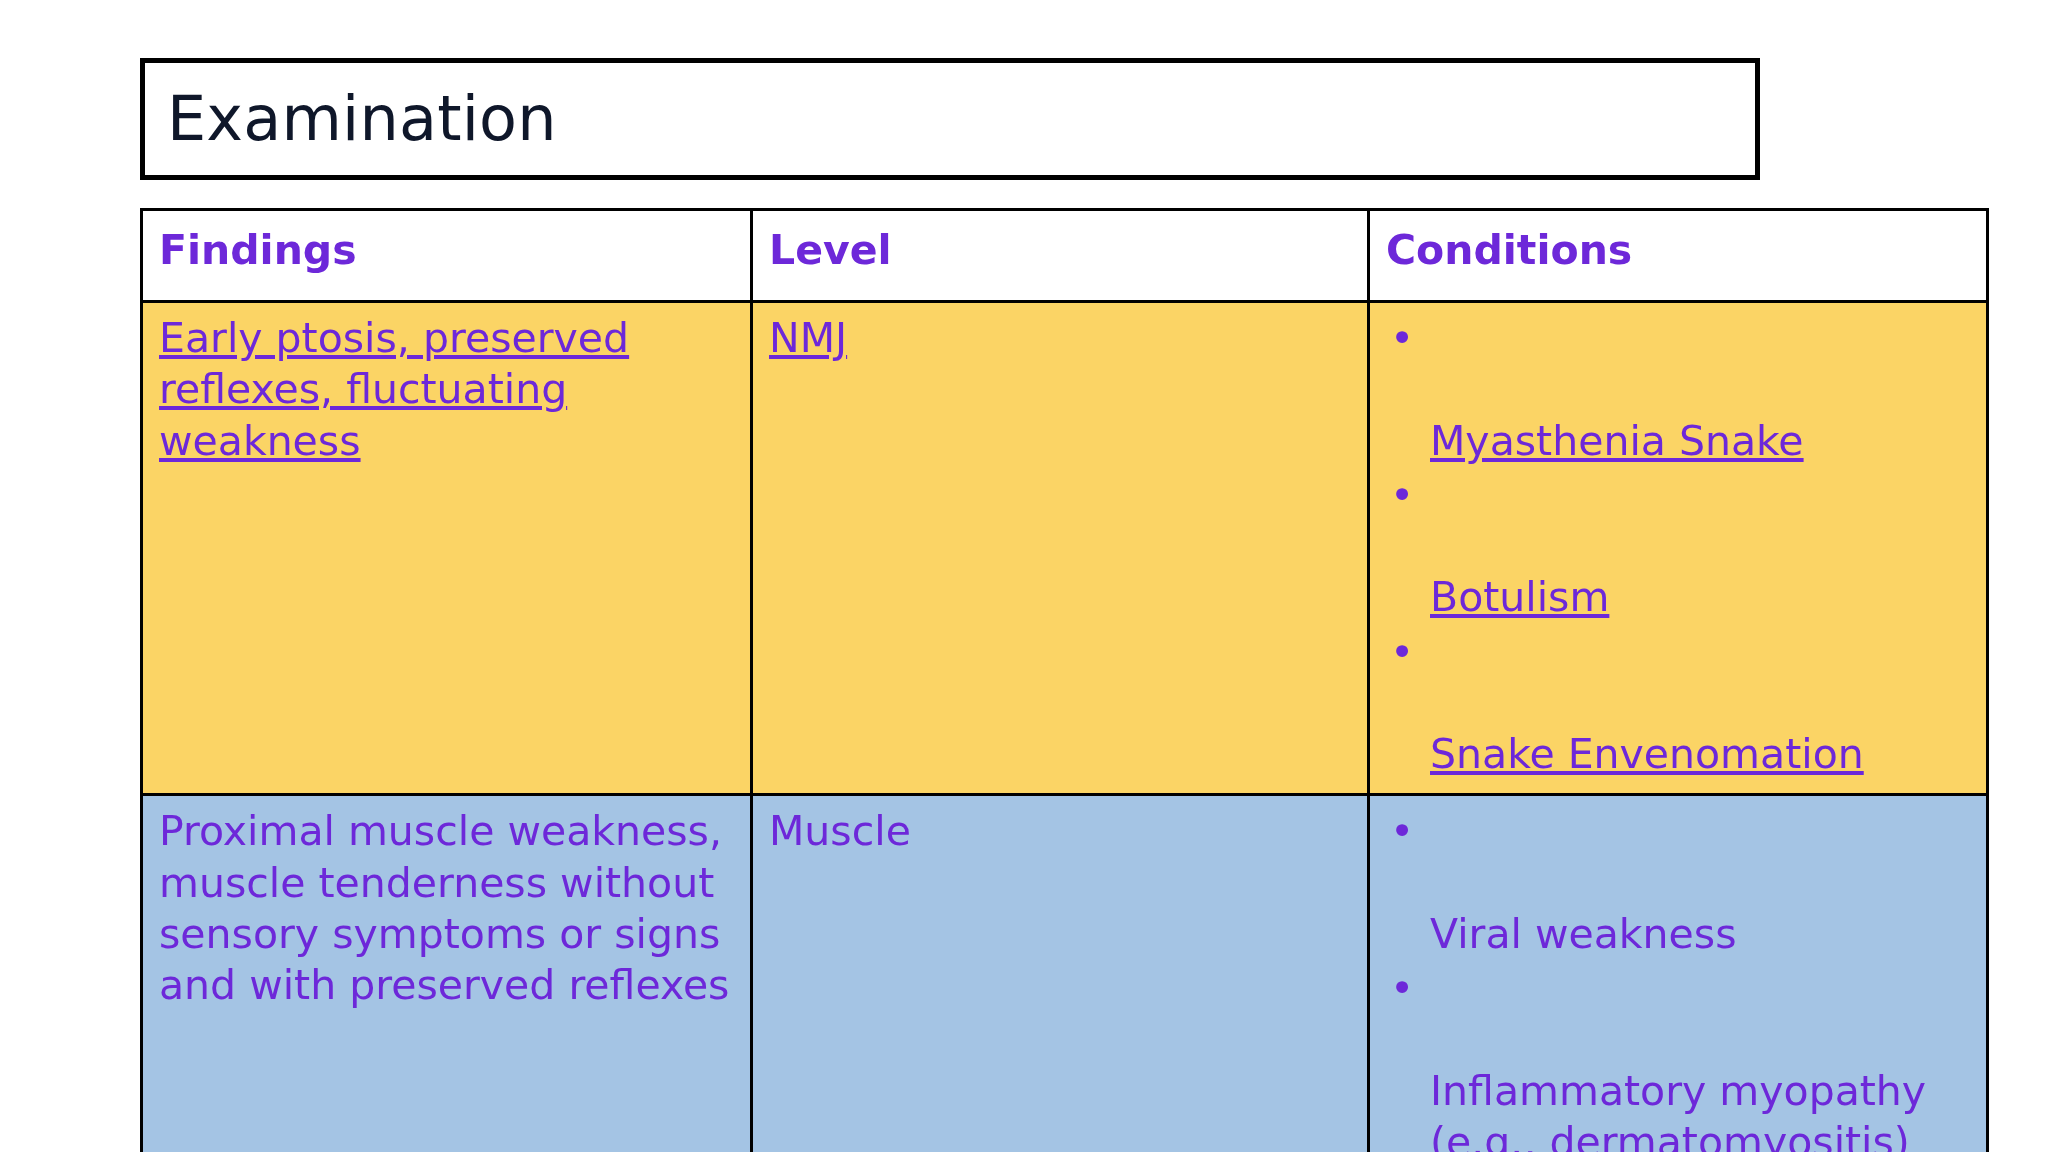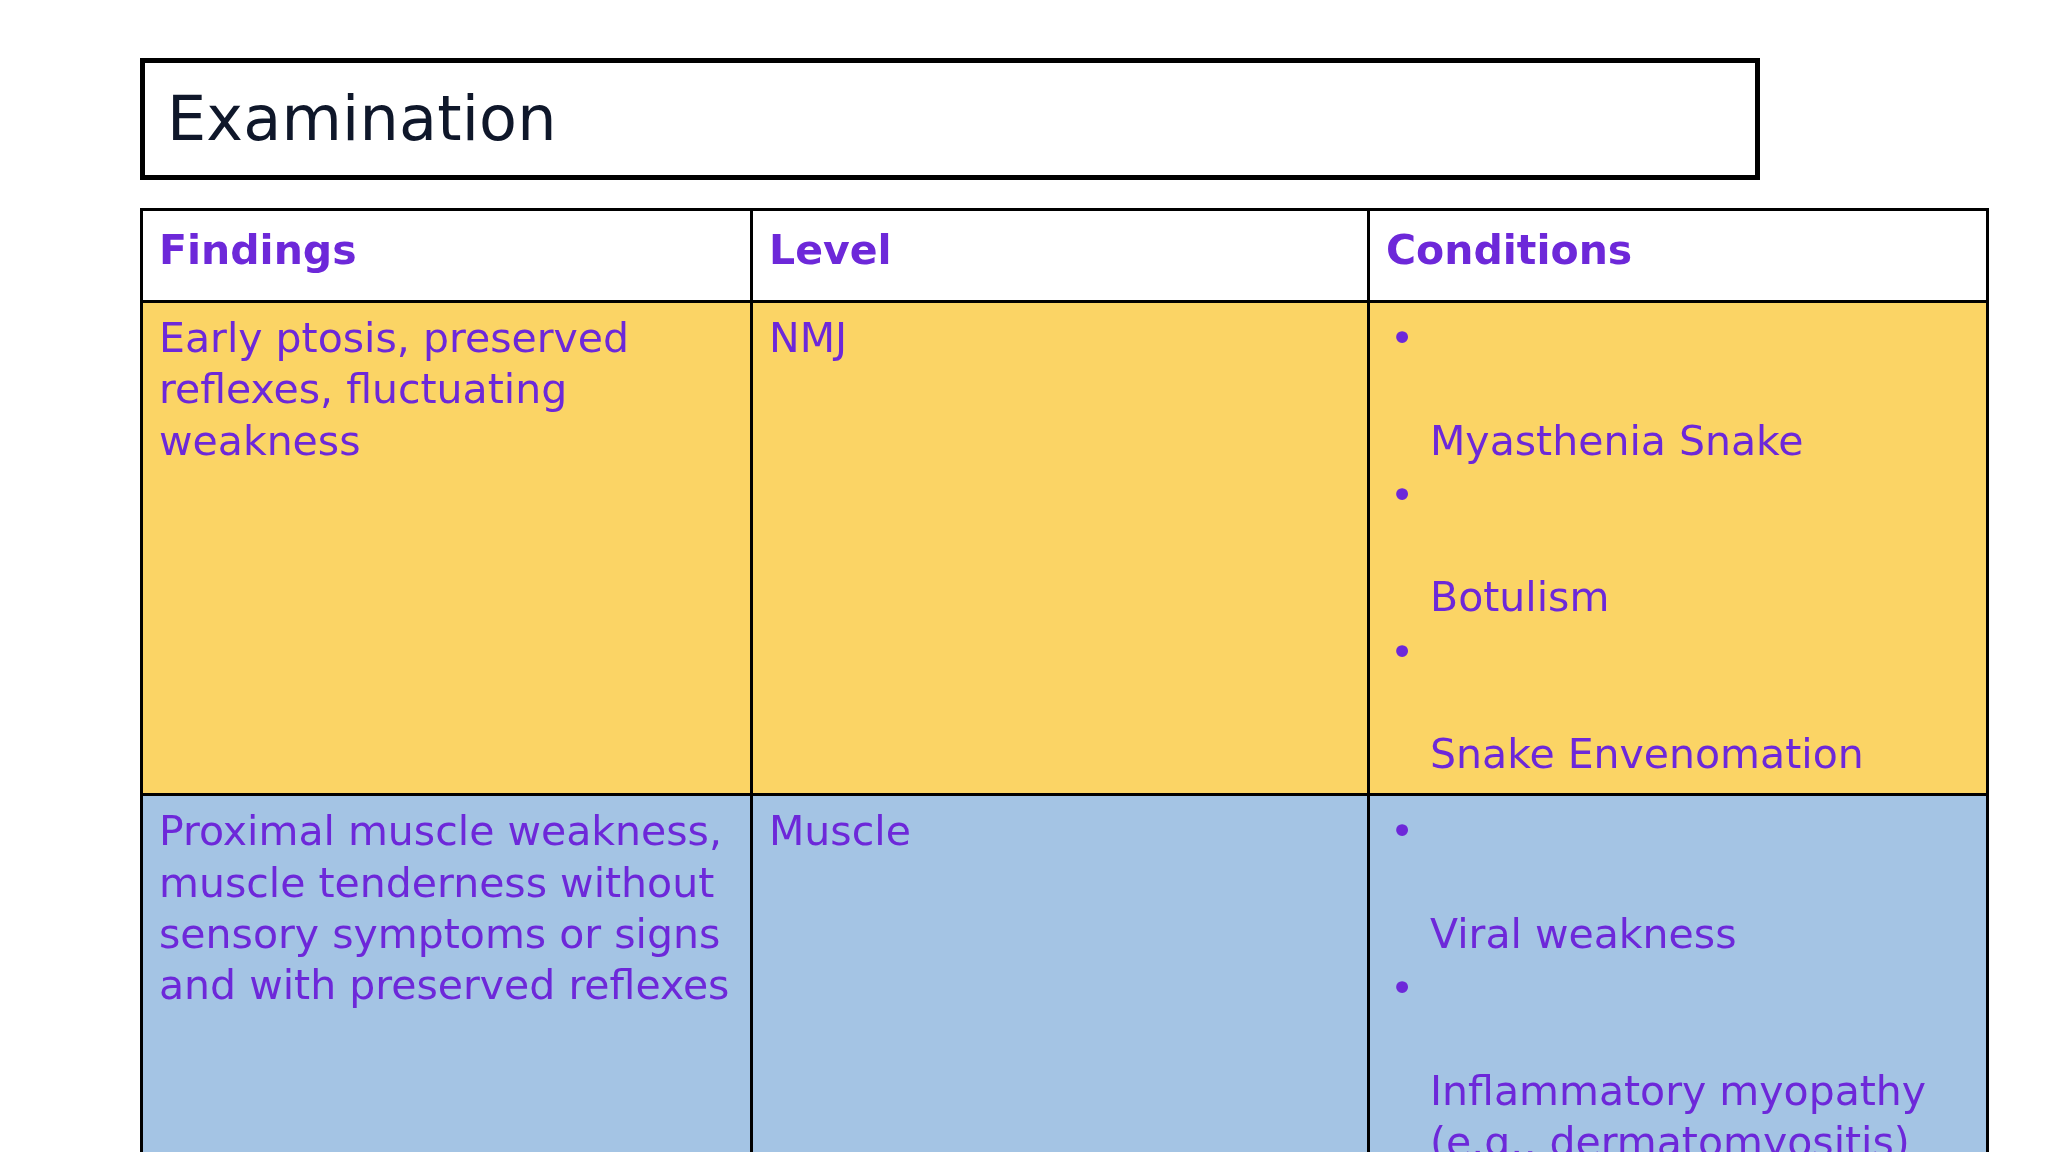--- a/index.html
+++ b/index.html
@@ -65,21 +65,21 @@
 
   #exam-table thead th {
     background: #ffffff;
     font-weight: bold;
     height: 92px;
     text-align: left;
     font-size: 41px;
     padding-top: 14px;
   }
 
-  tr.row-nmj td     { background: #FBD465; height: 295px; }
+  tr.row-nmj td     { background: #FBD465; height: 295px; text-decoration: underline; }
   tr.row-muscle td  { background: #A4C4E4; height: 490px; }
 
   .cell-text {
     display: block;
     white-space: pre-line;
   }
 
   
   ul.cond-list {
     margin: 0;

